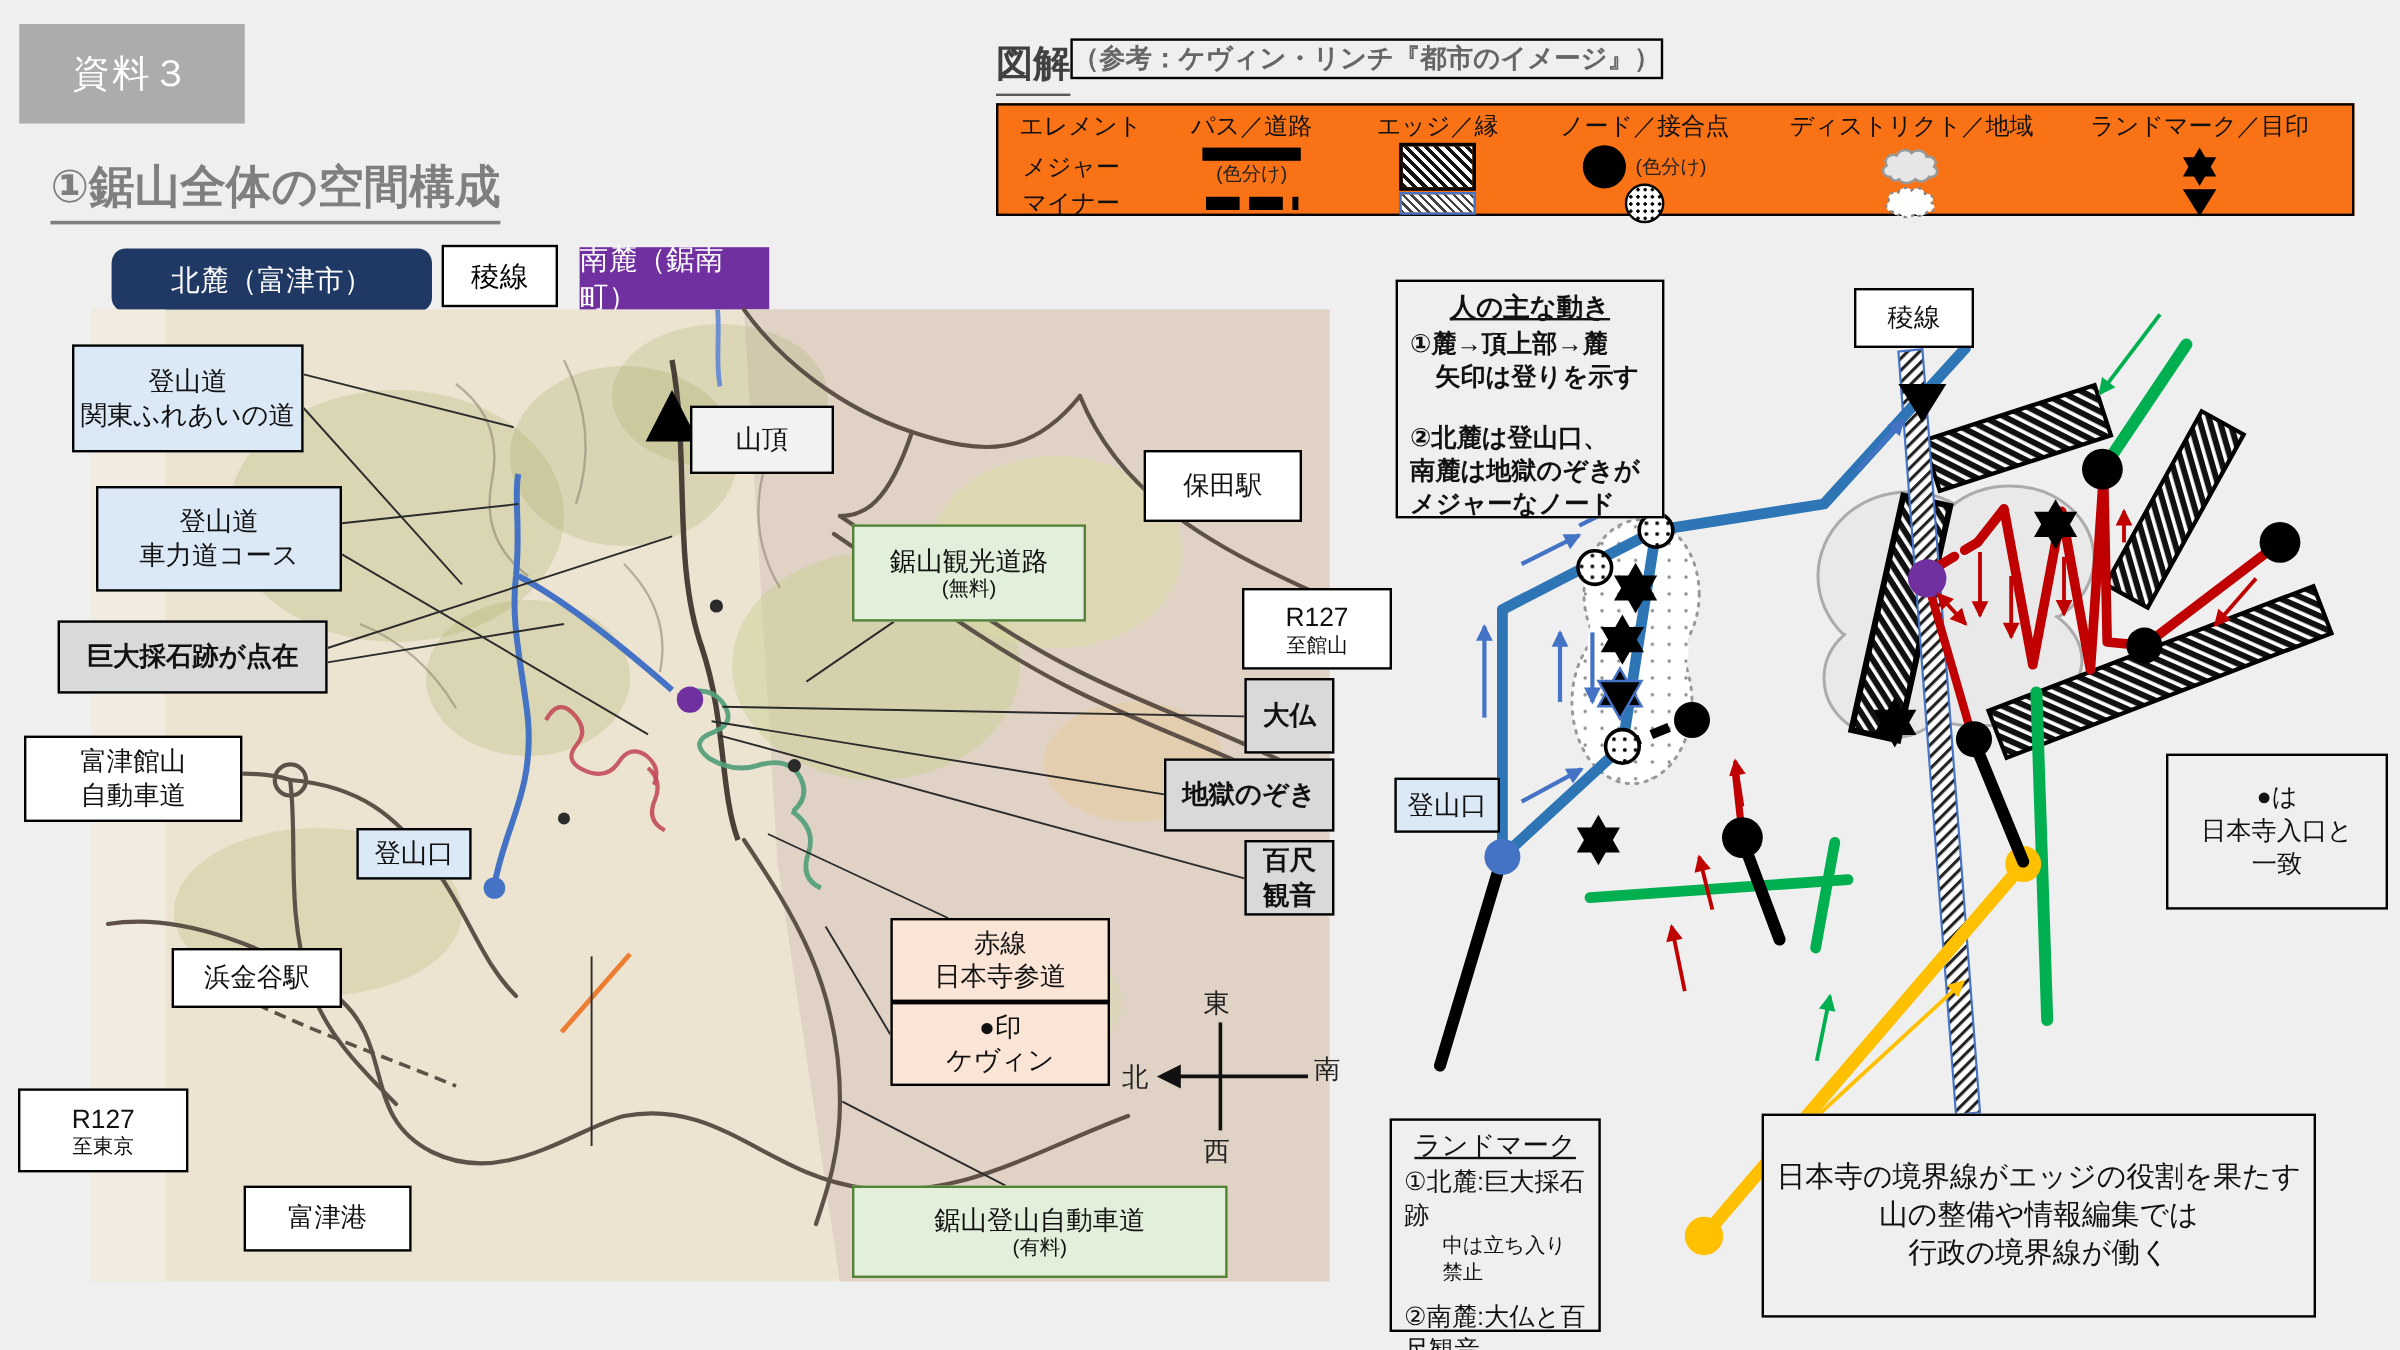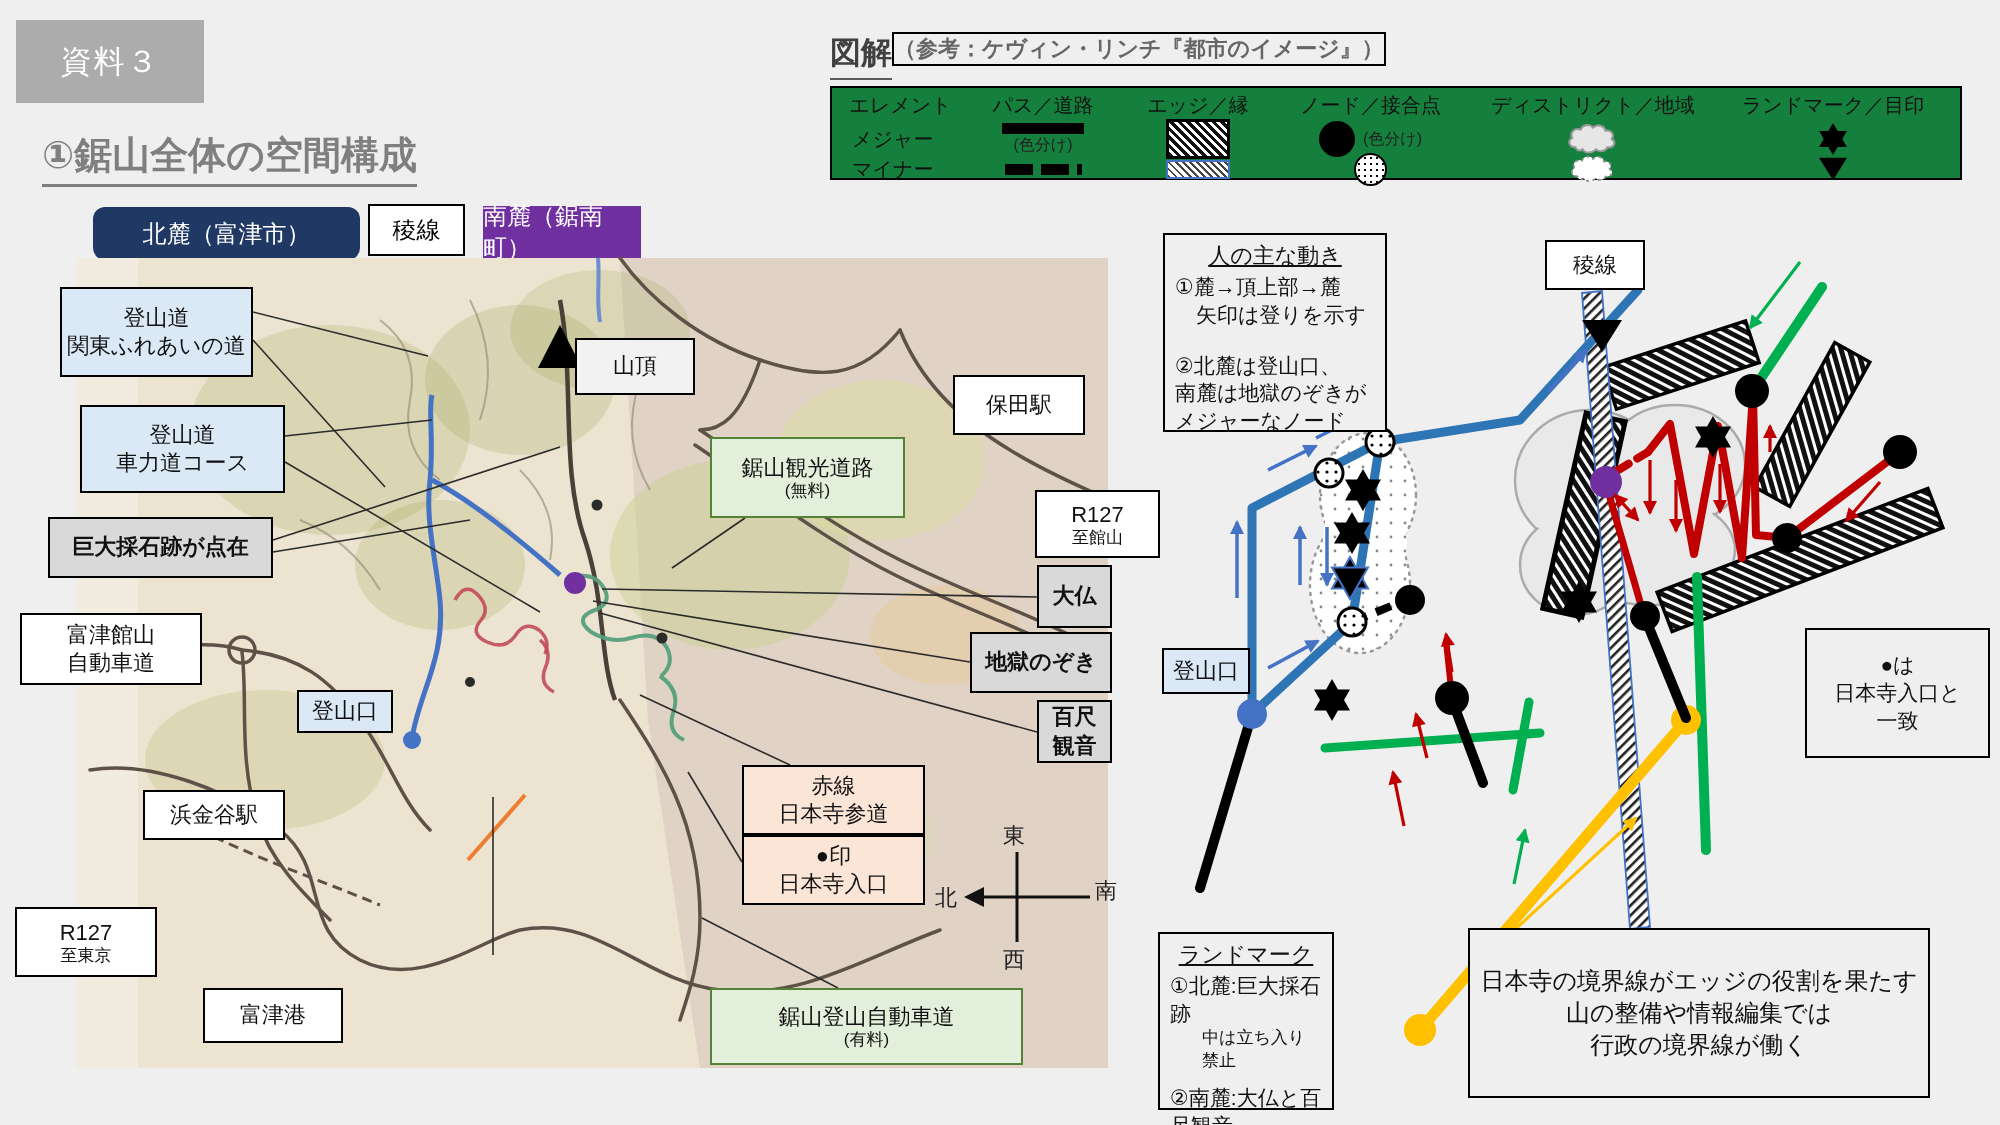--- a/index.html
+++ b/index.html
@@ -32,21 +32,21 @@
   .c-yellow{background:#FFF2CC;}
   .c-off{background:#F2F2F2;}
   .small2 .l2{font-size:17px;line-height:1.1;}
 
   .compass-label{position:absolute;font-size:22px;color:#222;z-index:6;}
 
   
   .legend-heading{left:830px;top:32px;border-bottom:2.5px solid #595959;padding-bottom:4px;white-space:nowrap;}
   .legend-heading .big{font-size:31px;font-weight:bold;color:#404040;}
   .legend-heading .note{font-size:22px;font-weight:bold;color:#666;}
-  .legend-box{left:830px;top:86px;width:1132px;height:94px;border:2.5px solid #000;background:#15803d;
+  .legend-box{left:830px;top:86px;width:1132px;height:94px;border:2.5px solid #000;background:#f97316;
               display:grid;grid-template-columns:125px 160px 150px 195px 250px 230px;
               grid-template-rows:32px 36px 24px;align-items:center;justify-items:center;padding:1px 6px;}
   .leg-h{font-size:20px;color:#111;white-space:nowrap;}
   .leg-rowlab{font-size:20px;justify-self:start;padding-left:14px;white-space:nowrap;}
   .leg-cell{display:flex;align-items:center;justify-content:center;gap:8px;}
   .sw-path-major{width:82px;height:11px;background:#000;}
   .sw-dash{width:28px;height:11px;background:#000;display:inline-block;}
   .sw-dash.tiny{width:5px;}
   .sw-edge-major{width:58px;height:34px;border:3px solid #000;
      background:repeating-linear-gradient(45deg,#111 0 3px,#fff 3px 6px);}
@@ -212,21 +212,21 @@
     <div class="lb c-gray" style="left:974px;top:497px;width:75px;height:63px;">
         <span>百尺</span>
         <span class="l2">観音</span>
       </div>
     <div class="lb c-peach" style="left:679px;top:562px;width:183px;height:70px;">
         <span>赤線</span>
         <span class="l2">日本寺参道</span>
       </div>
     <div class="lb c-peach" style="left:679px;top:632px;width:183px;height:70px;">
         <span>●印</span>
-        <span class="l2">日本寺入口</span>
+        <span class="l2">ケヴィン</span>
       </div>
     <div class="lb c-green small2" style="left:647px;top:785px;width:313px;height:77px;">
         <span>鋸山登山自動車道</span>
         <span class="l2">(有料)</span>
       </div>
 
     <span class="compass-label" style="left:940px;top:618px;">東</span>
     <span class="compass-label" style="left:872px;top:680px;">北</span>
     <span class="compass-label" style="left:1032px;top:673px;">南</span>
     <span class="compass-label" style="left:940px;top:742px;">西</span>
@@ -440,21 +440,21 @@
       <line x1="1427" y1="758" x2="1416" y2="714" marker-end="url(#mr)"></line>
       <line x1="1404" y1="826" x2="1393" y2="772" marker-end="url(#mr)"></line>
     </g>
     <g stroke="#00B050" stroke-width="3.2" fill="none">
       <line x1="1800" y1="262" x2="1750" y2="328" marker-end="url(#mg)"></line>
       <line x1="1514" y1="884" x2="1525" y2="830" marker-end="url(#mg)"></line>
     </g>
     <line x1="1458" y1="982" x2="1636" y2="818" stroke="#FFC000" stroke-width="3.2" marker-end="url(#my)"></line>
   </svg>
 
-  <div class="note" style="left:1163px;top:233px;width:224px;height:199px;">
+  <div class="note" style="left:1163px;top:233px;width:224px;height:199px;font-weight:bold;">
     <div class="ttl">人の主な動き</div>
     <div class="ln">①麓→頂上部→麓</div>
     <div class="ln">　矢印は登りを示す</div>
     <div class="ln"></div>
     <div class="ln">②北麓は登山口、</div>
     <div class="ln">南麓は地獄のぞきが</div>
     <div class="ln">メジャーなノード</div>
   </div>
 
   <div class="lb" style="left:1545px;top:240px;width:100px;height:50px;">

